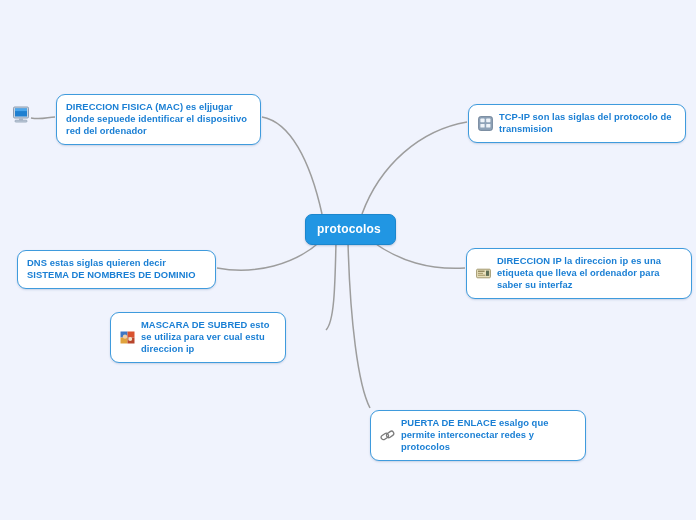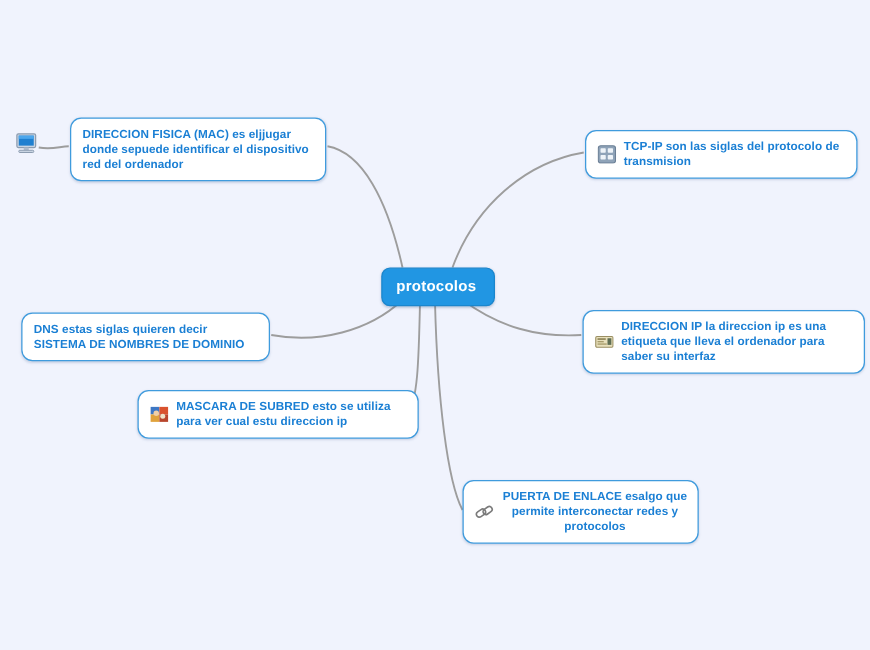--- a/index.html
+++ b/index.html
@@ -78,22 +78,22 @@
     width: 20px;
     height: 18px;
     z-index: 4;
   }
 
   
   #node-mac      { left: 56px;  top: 94px;  width: 205px; }
   #node-tcpip    { left: 468px; top: 104px; width: 218px; }
   #node-dns      { left: 17px;  top: 250px; width: 199px; }
   #node-ip       { left: 466px; top: 248px; width: 226px; }
-  #node-mascara  { left: 110px; top: 312px; width: 225px; }
-  #node-puerta   { left: 370px; top: 384px; width: 189px; text-align: center; }
+  #node-mascara  { left: 110px; top: 312px; width: 176px; }
+  #node-puerta   { left: 370px; top: 410px; width: 216px; }
   #central       { left: 305px; top: 214px; padding-left: 11px; }
   #icon-monitor  { left: 11px;  top: 106px; }
 </style>
 </head>
 <body>
 
 <div id="canvas">
 
   <svg id="edges" viewBox="0 0 696 520" xmlns="http://www.w3.org/2000/svg">
     <g fill="none" stroke="#9d9d9d" stroke-width="1.5">

